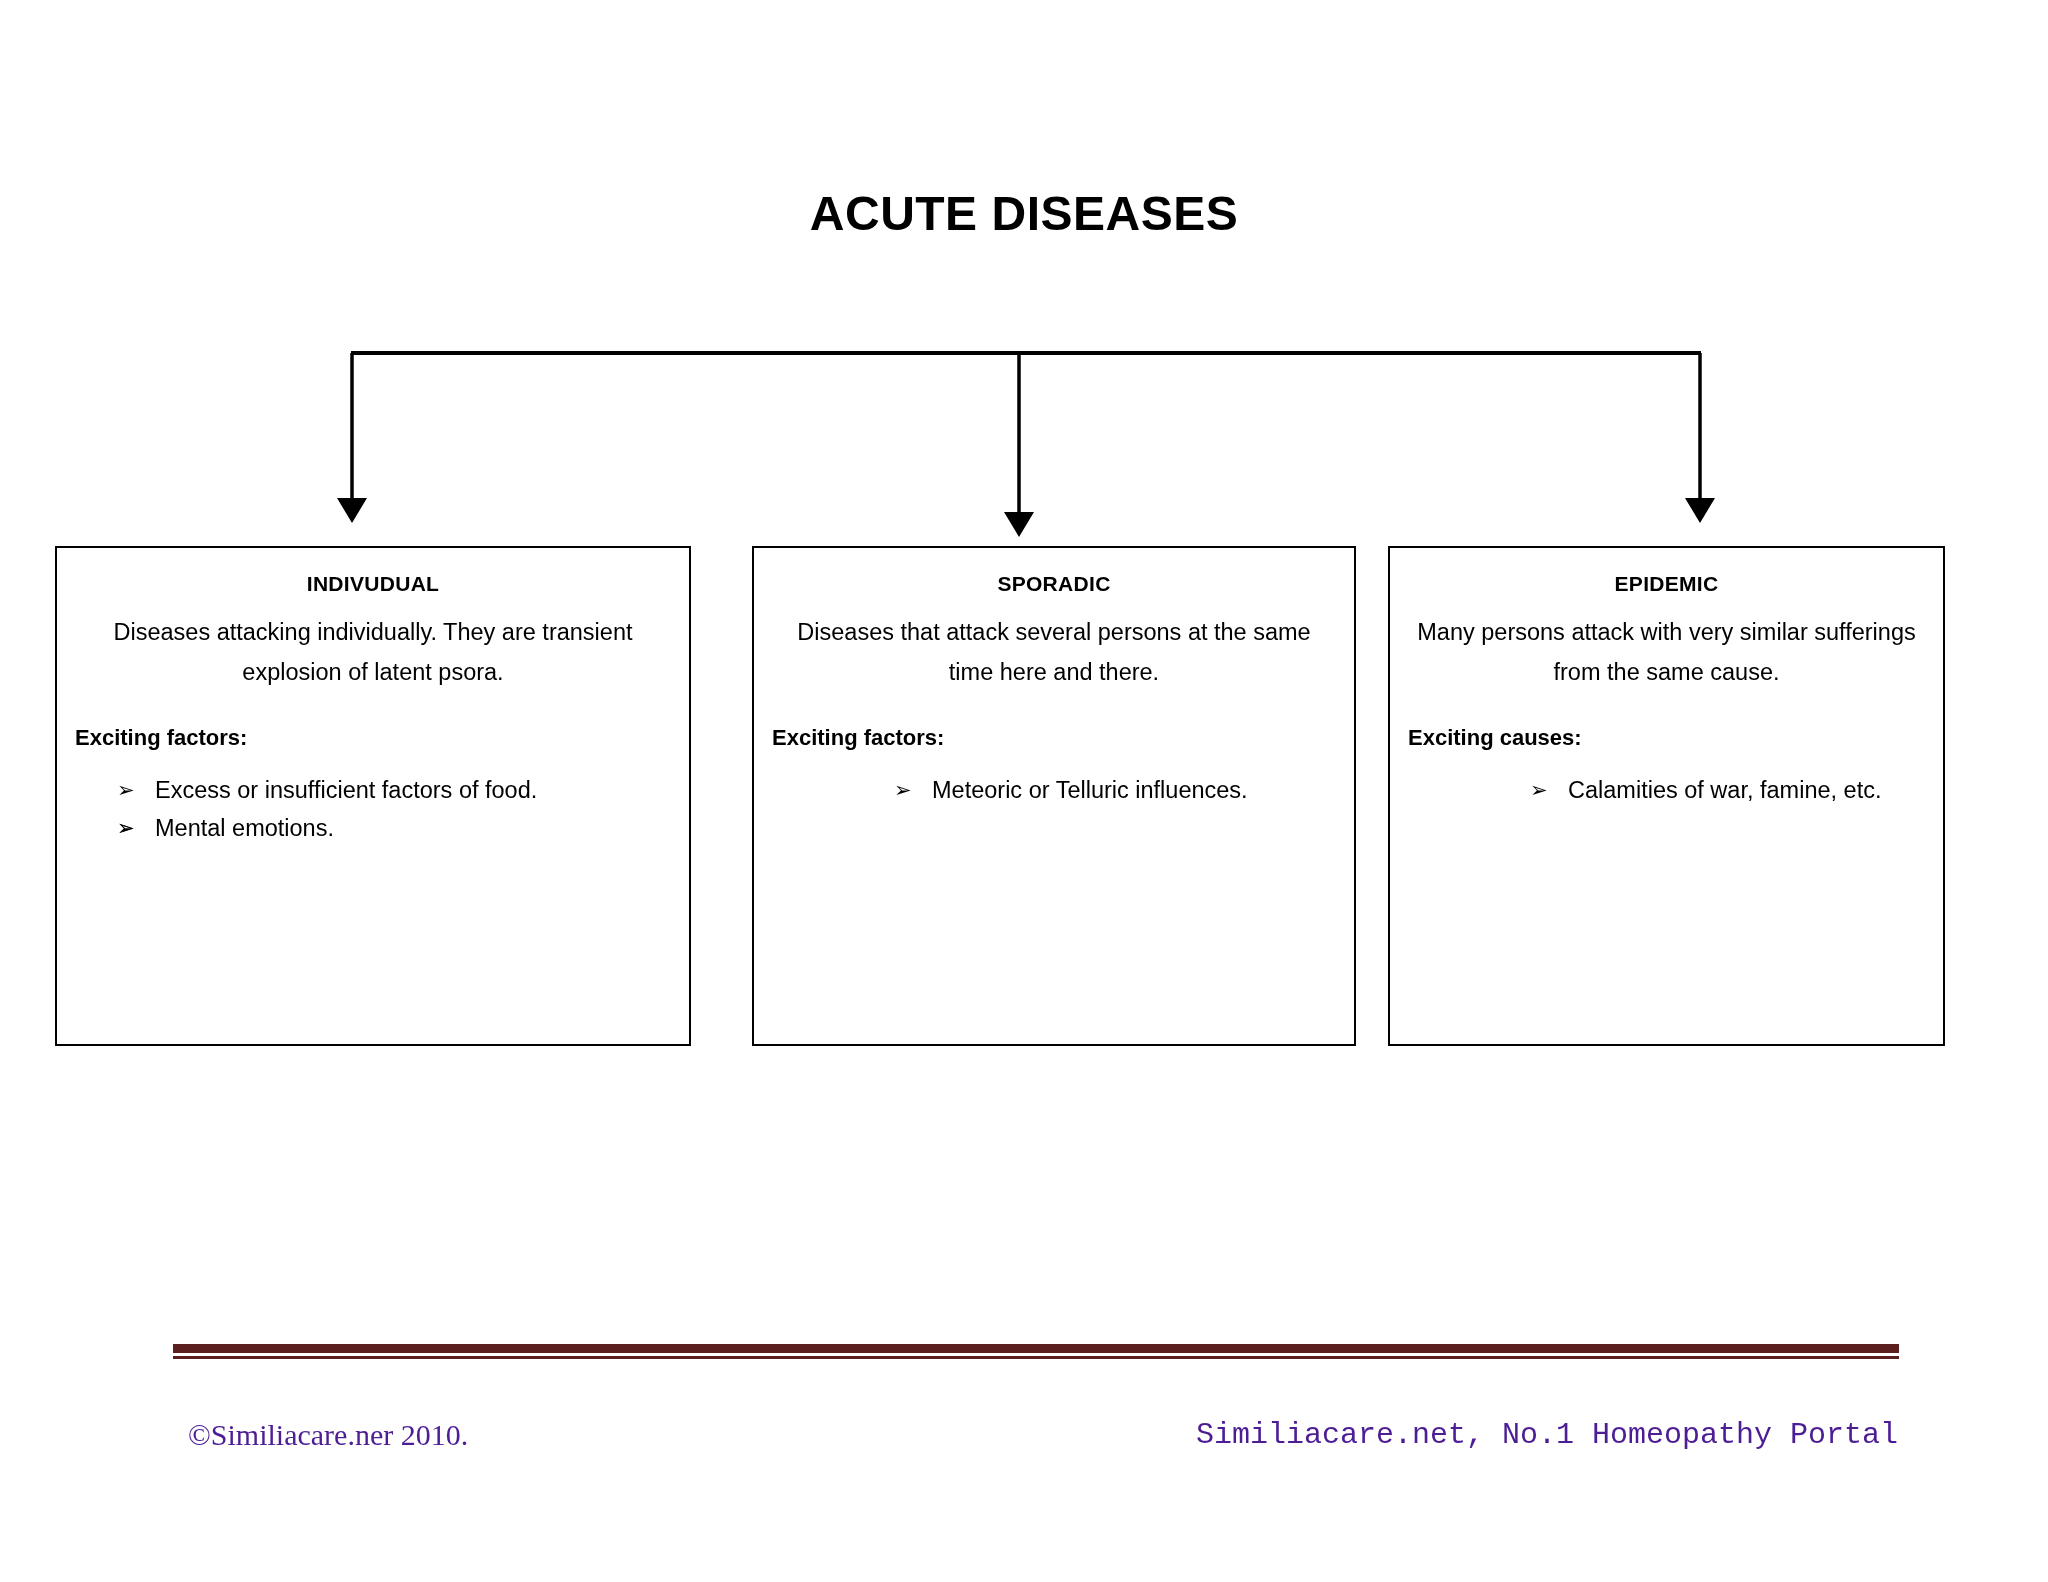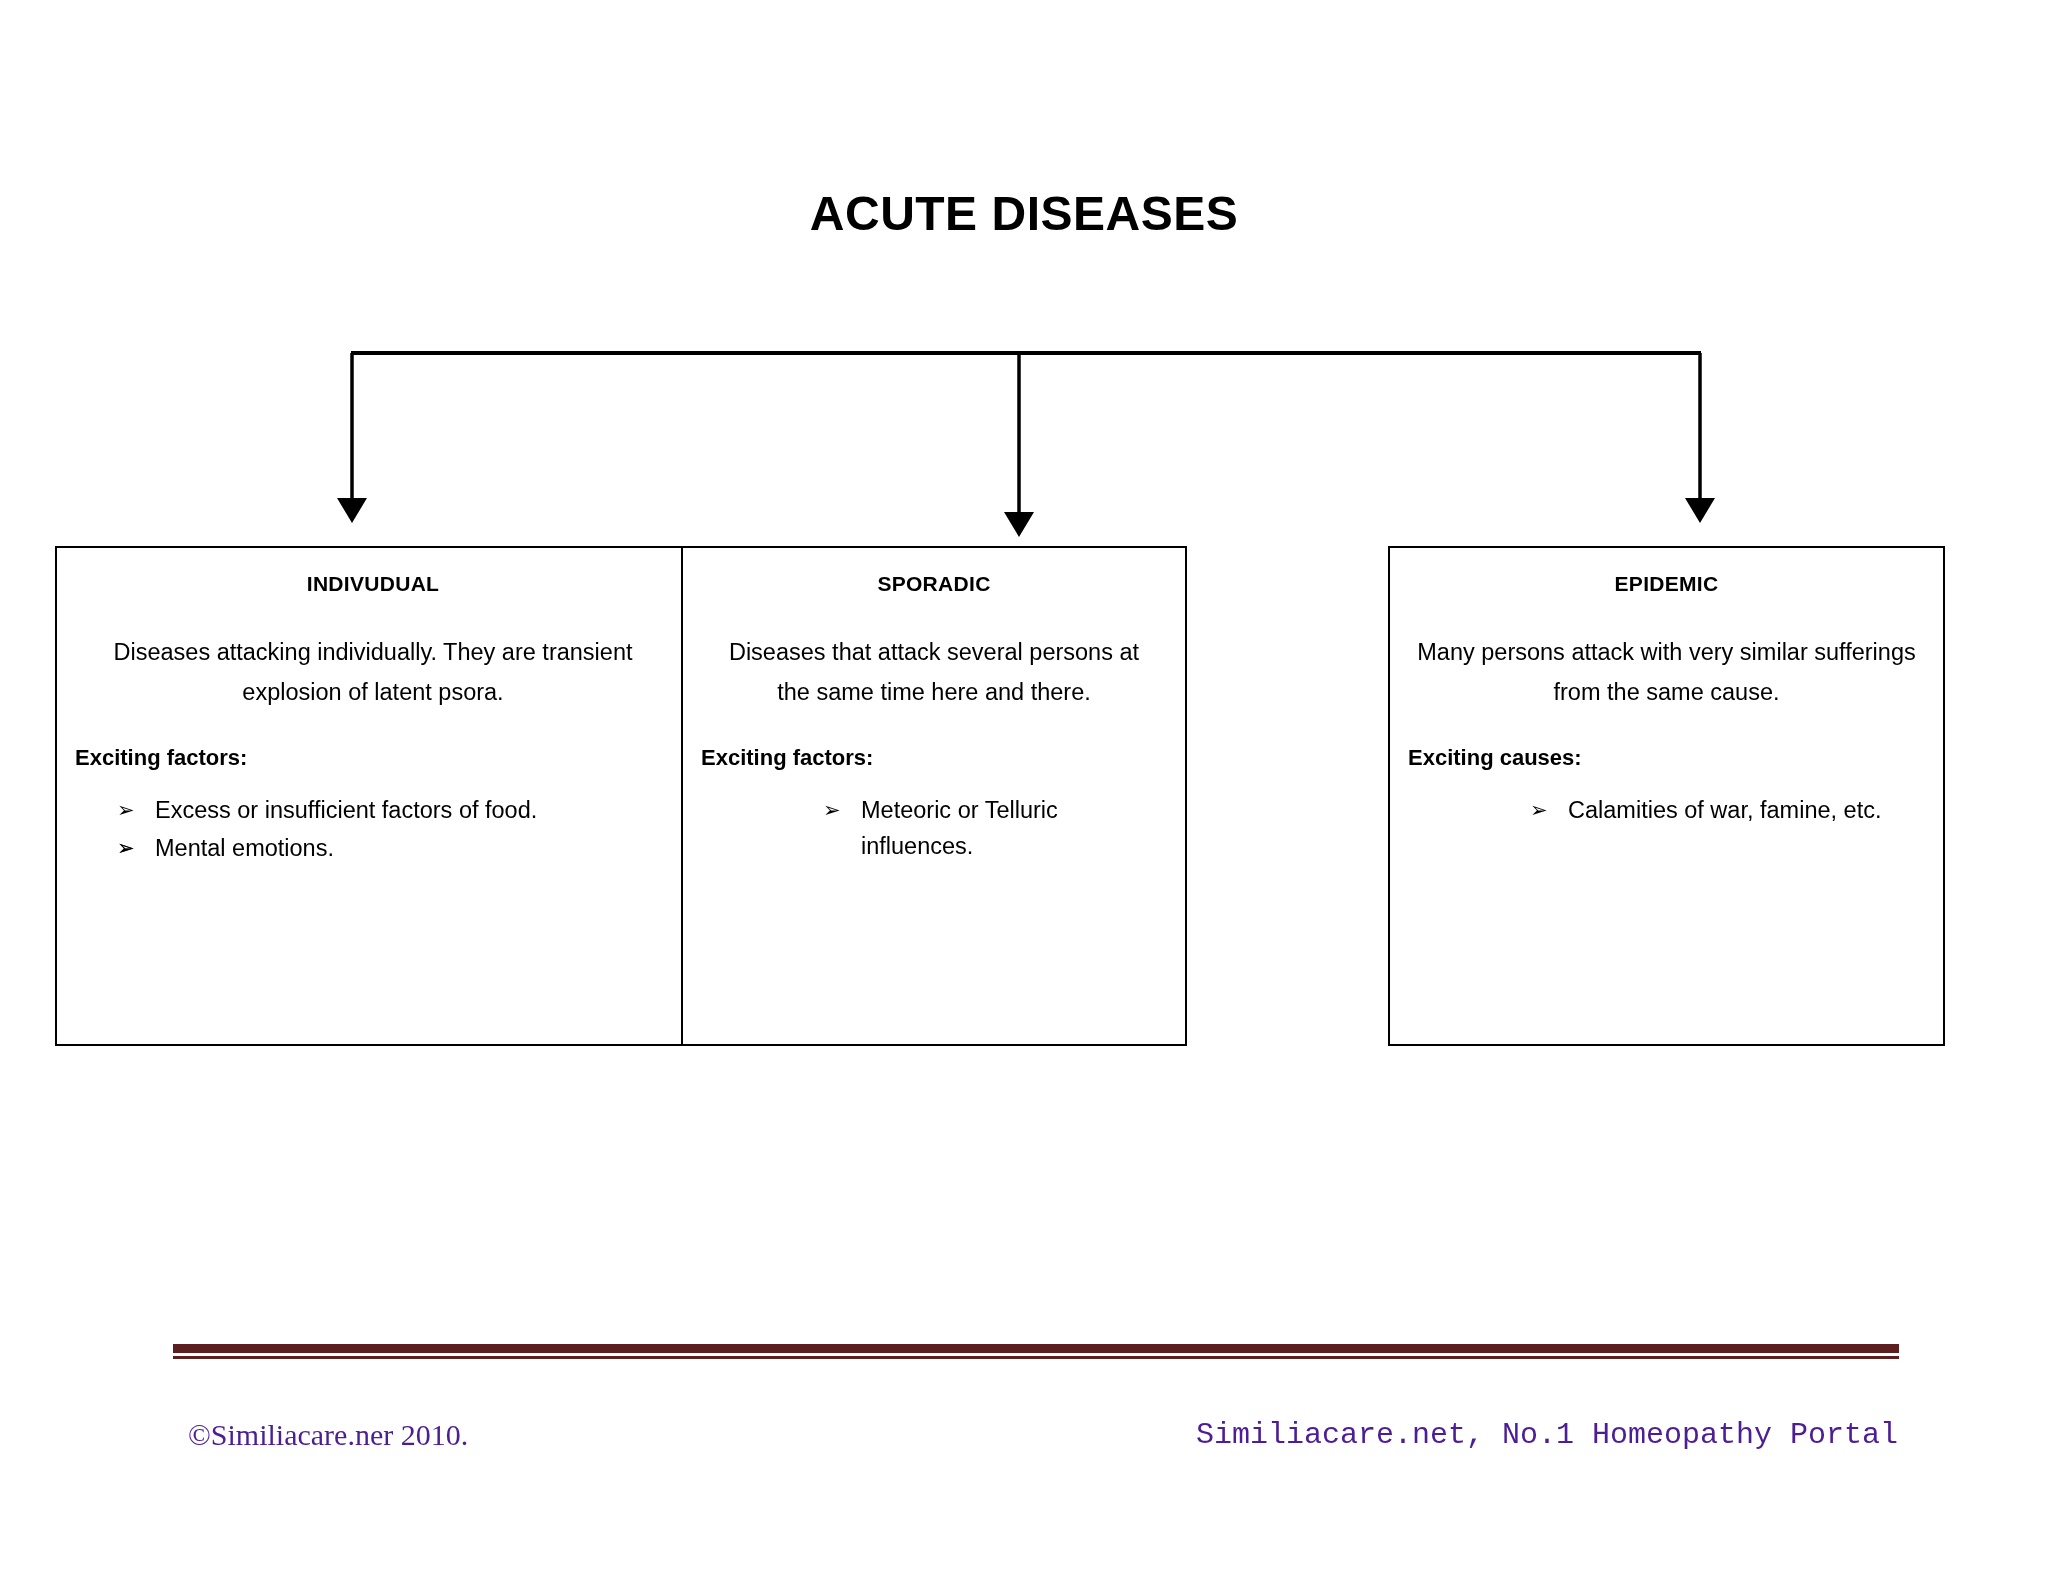--- a/index.html
+++ b/index.html
@@ -50,35 +50,35 @@
   .cat-box {
     position: absolute;
     top: 0;
     height: 500px;
     box-sizing: border-box;
     border: 2px solid #000000;
     background: #ffffff;
     padding: 18px 14px 10px 14px;
   }
   .cat-box.box-1 { left: 55px;   width: 636px; }
-  .cat-box.box-2 { left: 681px;  width: 506px; }
+  .cat-box.box-2 { left: 752px;  width: 604px; }
   .cat-box.box-3 { left: 1388px; width: 557px; }
 
   .box-heading {
     text-align: center;
     font-size: 21px;
     font-weight: bold;
     letter-spacing: 0.3px;
     margin: 6px 0 0 0;
   }
   .box-desc {
     text-align: center;
     font-size: 23.5px;
     line-height: 1.72;
-    margin: 36px 14px 0 14px;
+    margin: 16px 14px 0 14px;
   }
   .box-3 .box-desc { margin-left: 6px; margin-right: 6px; }
 
   .factors-label {
     font-size: 22px;
     font-weight: bold;
     margin: 32px 0 13px 4px;
     text-align: left;
   }
 

